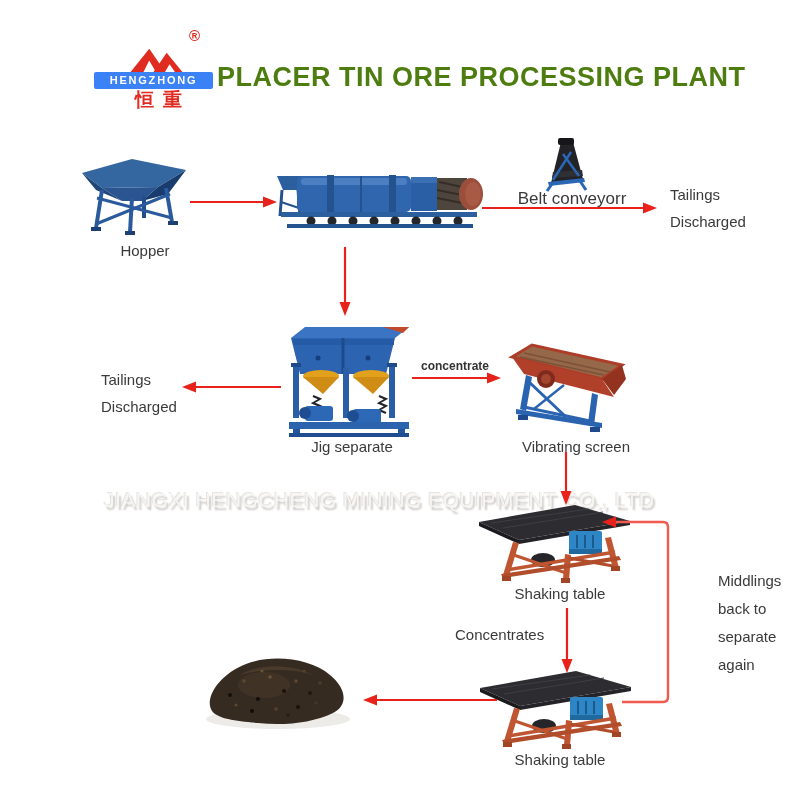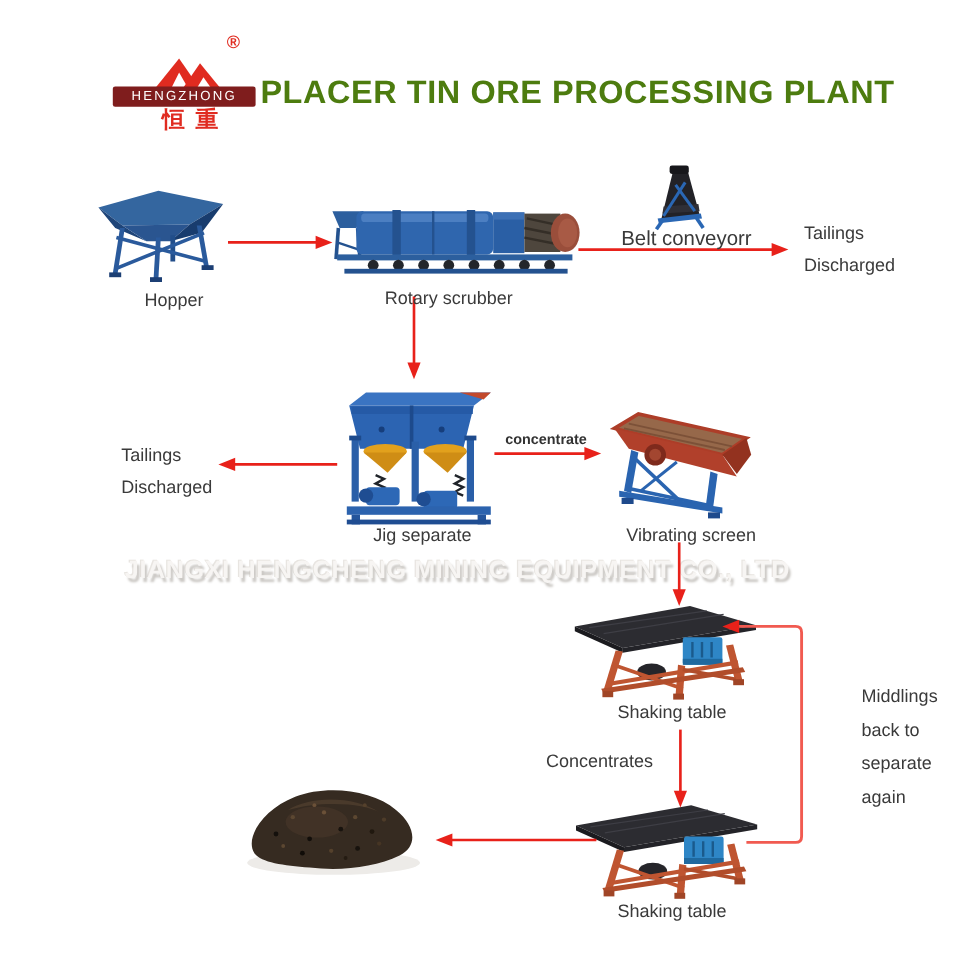--- a/index.html
+++ b/index.html
@@ -9,22 +9,22 @@
   .abs{position:absolute}
   .img{position:absolute;z-index:2}
   .img svg{display:block;width:100%;height:100%}
   .arrows{position:absolute;left:0;top:0;z-index:3}
   .lbl{position:absolute;z-index:4;font-size:15px;color:#3a3a3a;white-space:nowrap}
   .center{transform:translateX(-50%)}
 
   
   .logo-reg{left:189px;top:27px;font-size:15px;font-weight:700;color:#e02b20;z-index:4}
   .logo-mountain{left:128px;top:44px;width:58px;height:30px;z-index:4}
-  .logo-bar{left:94px;top:72px;width:119px;height:17px;background:#7f1d1d;color:#ffffff;
-            font-size:11px;font-weight:400;letter-spacing:1.8px;text-align:center;
+  .logo-bar{left:94px;top:72px;width:119px;height:17px;background:#3b82f6;color:#ffffff;
+            font-size:11px;font-weight:700;letter-spacing:1.8px;text-align:center;
             line-height:17px;border-radius:2px;z-index:4}
   .logo-cn{left:127px;top:87px;width:64px;font-size:19px;font-weight:700;color:#e02b20;
            letter-spacing:9px;text-align:right;z-index:4;white-space:nowrap}
   .title{left:217px;top:62px;font-size:27px;font-weight:600;letter-spacing:0.5px;
          color:#4d7c0f;z-index:4;white-space:nowrap}
 
   
   .hopper-img{left:80px;top:156px;width:108px;height:80px}
   .scrubber-img{left:271px;top:164px;width:214px;height:72px}
   .belt-img{left:540px;top:136px;width:52px;height:56px}
@@ -45,21 +45,21 @@
   .lbl-tincon{left:281px;top:742px}
 
   
   .txt-tail-right{left:670px;top:181px;line-height:27px}
   .txt-tail-left{left:101px;top:366px;line-height:27px}
   .txt-concentrate{left:455px;top:359px;font-size:12px;font-weight:700;color:#333}
   .txt-concentrates{left:455px;top:626px}
   .txt-middlings{left:718px;top:567px;line-height:28px}
   .stack span{display:block}
 
-  .watermark{left:104px;top:464px;z-index:1;font-size:21px;font-weight:700;
+  .watermark{left:104px;top:488px;z-index:1;font-size:21px;font-weight:400;
              letter-spacing:0.5px;color:#f7f5f3;white-space:nowrap;
              text-shadow:2px 3px 2px #c9c6c2, -1px -1px 0 #e8e5e1}
 </style>
 </head>
 <body>
 
 <div class="canvas">
 
   <span class="abs logo-reg">®</span>
   <div class="abs logo-mountain">
@@ -300,21 +300,20 @@
       <line x1="376" y1="700" x2="497" y2="700" stroke="#e8211a" stroke-width="2.2"></line>
       <polygon points="363,700 377,694.5 377,705.5" fill="#e8211a"></polygon>
     </g>
     <g>
       <path d="M622,702 H663 Q668,702 668,697 V527 Q668,522 663,522 H615" fill="none" stroke="#f15a50" stroke-width="2.4"></path>
       <polygon points="602,522 616,516.5 616,527.5" fill="#e8211a"></polygon>
     </g>
   </svg>
 
   <div class="lbl center lbl-hopper">Hopper</div>
-  <div class="lbl center lbl-scrubber">Rotary scrubber</div>
   <div class="lbl center lbl-belt">Belt conveyorr</div>
   <div class="lbl center lbl-jig">Jig separate</div>
   <div class="lbl center lbl-vib">Vibrating screen</div>
   <div class="lbl center lbl-shake1">Shaking table</div>
   <div class="lbl center lbl-shake2">Shaking table</div>
 
   <div class="lbl stack txt-tail-right">
     <span>Tailings</span>
     <span>Discharged</span>
   </div>

